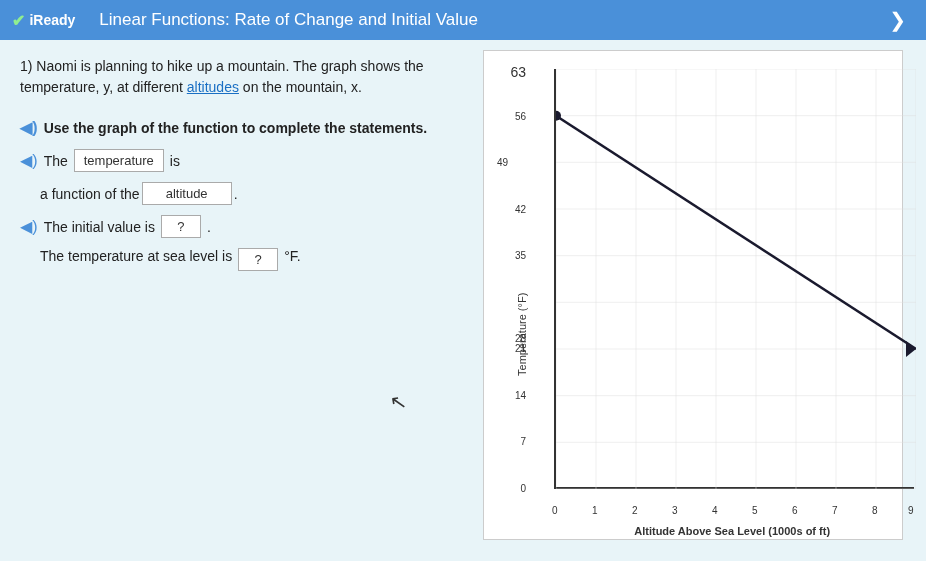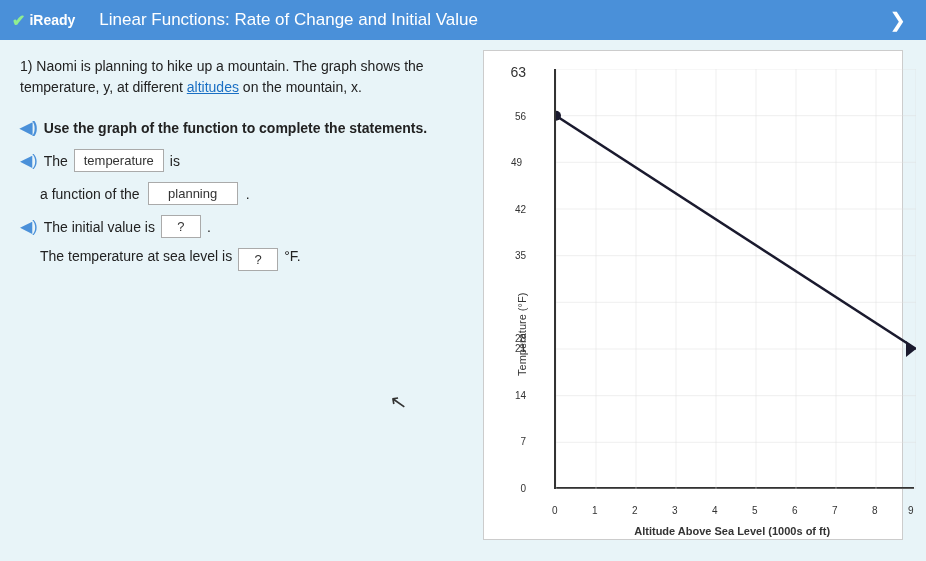--- a/index.html
+++ b/index.html
@@ -99,21 +99,21 @@
       padding: 3px 8px;
       min-width: 40px;
       text-align: center;
       font-size: 13px;
       color: #333;
     }
     .sub-statement {
       margin-left: 20px;
       display: flex;
       align-items: center;
-      gap: 8px;
+      gap: 2px;
       font-size: 14px;
       color: #222;
       margin-bottom: 10px;
     }
     .initial-value-row {
       display: flex;
       align-items: center;
       gap: 6px;
       font-size: 14px;
       color: #222;
@@ -192,21 +192,21 @@
 
     <div class="statement-row">
       <span class="speaker-icon">◀)</span>
       <span>The</span>
       <div class="fill-box">temperature</div>
       <span>is</span>
     </div>
 
     <div class="sub-statement">
       <span>a function of the</span>
-      <div class="fill-box">planning</div>
+      <div class="fill-box">altitude</div>
       <span>.</span>
     </div>
 
     <div class="initial-value-row" style="margin-top:10px;">
       <span class="speaker-icon">◀)</span>
       <span>The initial value is</span>
       <div class="fill-box-small">?</div>
       <span>.</span>
     </div>
 
@@ -261,21 +261,21 @@
           <text x="6" y="-8" font-size="11" fill="#333">y</text>
 
           <line x1="360" y1="420" x2="375" y2="420" stroke="#333" stroke-width="2"></line>
           <polygon points="378,420 370,416 370,424" fill="#333"></polygon>
           <text x="368" y="415" font-size="11" fill="#333">x</text>
         </svg>
 
         <div style="position:absolute; left:-30px; top:0; height:420px;">
           <div style="position:absolute; top:-5px; right:0; font-size:14px; color:#333;">63</div>
           <div style="position:absolute; top:42px; right:0; font-size:10px; color:#333;">56</div>
-          <div style="position:absolute; top:88px; right:4px; font-size:10px; color:#333;margin-left:40px;">49</div>
+          <div style="position:absolute; top:88px; right:18px; font-size:10px; color:#333;margin-left:40px;">49</div>
           <div style="position:absolute; top:135px; right:0; font-size:10px; color:#333;">42</div>
           <div style="position:absolute; top:181px; right:0; font-size:10px; color:#333;">35</div>
           <div style="position:absolute; top:228px; right:0; font-size:10px; color:#333;margin-top:36px;">28</div>
           <div style="position:absolute; top:274px; right:0; font-size:10px; color:#333;">21</div>
           <div style="position:absolute; top:321px; right:0; font-size:10px; color:#333;">14</div>
           <div style="position:absolute; top:367px; right:0; font-size:10px; color:#333;">7</div>
           <div style="position:absolute; top:414px; right:0; font-size:10px; color:#333;">0</div>
         </div>
 
         <div style="position:absolute; bottom:-18px; left:0; width:360px;">

